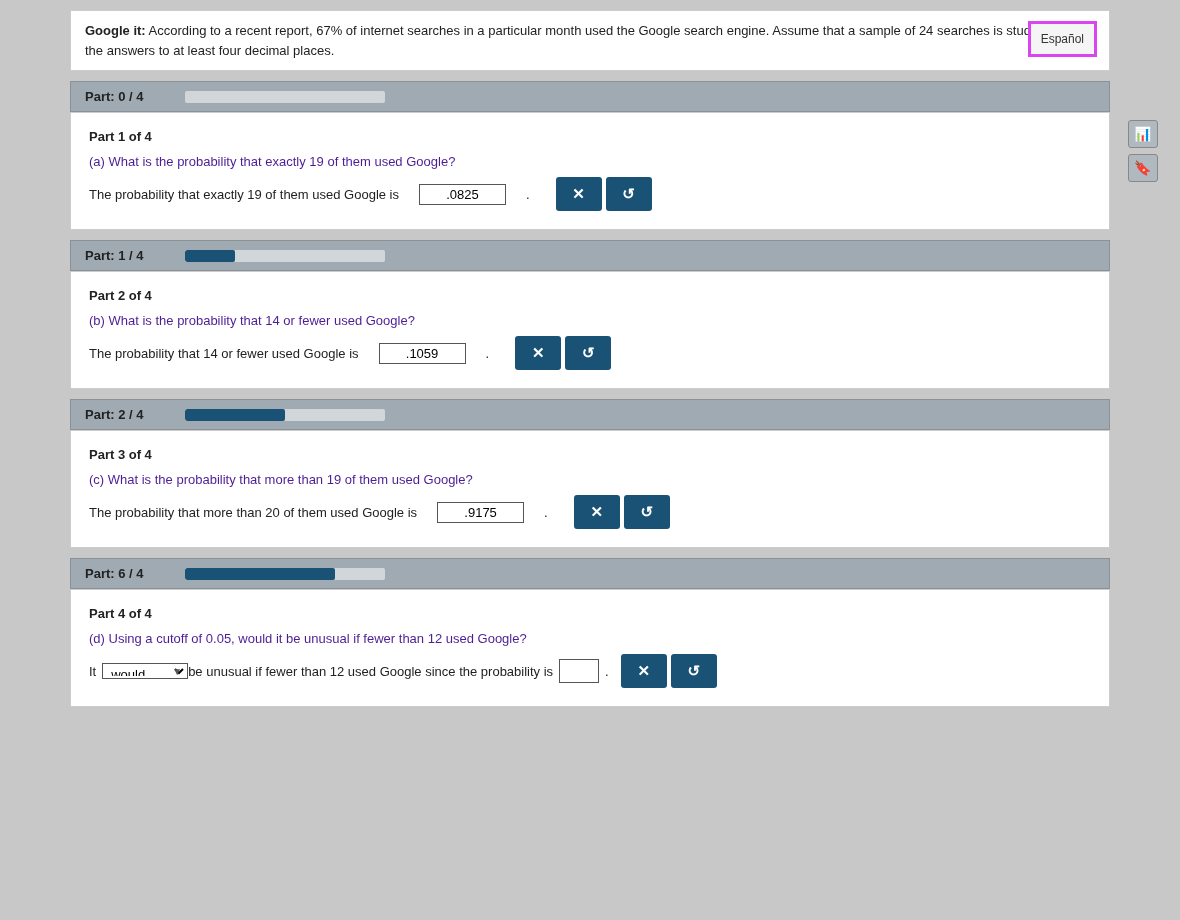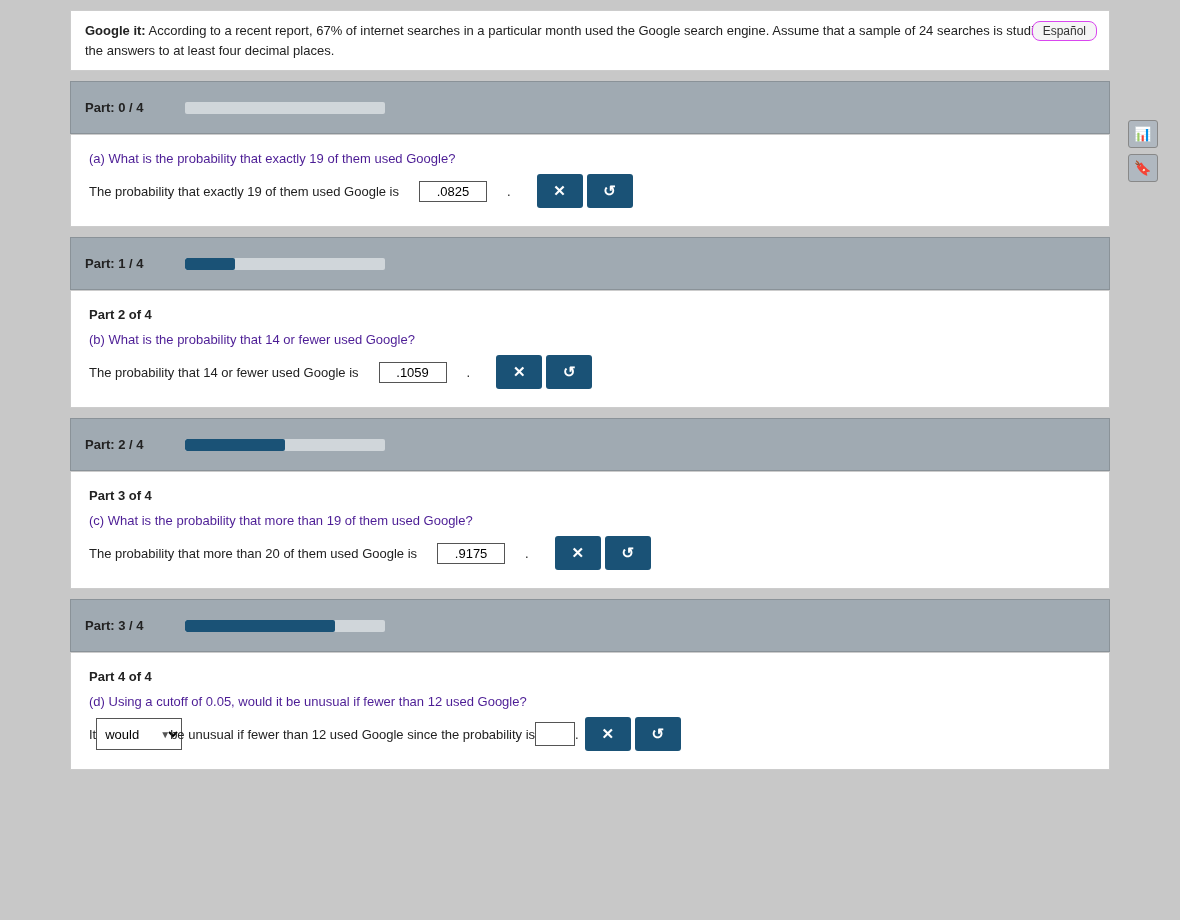--- a/index.html
+++ b/index.html
@@ -21,23 +21,23 @@
       border: 1px solid #ccc;
       padding: 10px 14px;
       font-size: 13px;
       line-height: 1.5;
       position: relative;
     }
     .header-bar .espanol-btn {
       position: absolute;
       right: 12px;
       top: 10px;
-      border: 1px solid #d946ef;
-      border-radius: 8px;
-      padding: 2px 10px;
+      border: 3px solid #d946ef;
+      border-radius: 0;
+      padding: 8px 10px;
       font-size: 12px;
       background: #f5f5f5;
       cursor: pointer;
       color: #333;
     }
     .sidebar-icons {
       position: absolute;
       right: -38px;
       top: 120px;
       display: flex;
@@ -54,21 +54,21 @@
       align-items: center;
       justify-content: center;
       cursor: pointer;
       font-size: 14px;
     }
 
     
     .part-header {
       background: #a0aab2;
       border: 1px solid #8a9298;
-      padding: 18px 14px;
+      padding: 7px 14px;
       display: flex;
       align-items: center;
       gap: 30px;
       margin-top: 10px;
     }
     .part-header-label {
       font-size: 13px;
       font-weight: bold;
       color: #222;
       white-space: nowrap;
@@ -112,21 +112,21 @@
       flex-wrap: wrap;
     }
     .answer-text {
       font-size: 13px;
       color: #222;
     }
     .answer-input {
       border: 1px solid #555;
       padding: 2px 5px;
       font-size: 13px;
-      width: 68px;
+      width: 87px;
       text-align: center;
       background: #fff;
     }
     .btn-group {
       display: flex;
       gap: 4px;
       margin-left: 6px;
     }
     .action-btn {
       width: 46px;
@@ -145,30 +145,31 @@
       background: #1a5276;
     }
     .btn-refresh {
       background: #1a5276;
     }
 
     
     .answer-row-part4 {
       display: flex;
       align-items: center;
+      gap: 6px;
       flex-wrap: wrap;
       margin-top: 4px;
     }
     .dropdown-select {
       border: 1px solid #555;
       padding: 2px 4px;
       font-size: 13px;
       background: #fff;
       cursor: pointer;
-      height: 32px;
+      height: 16px;
     }
     .small-input {
       border: 1px solid #555;
       width: 40px;
       height: 24px;
       font-size: 13px;
       text-align: center;
       background: #fff;
     }
     .period-dot {
@@ -194,20 +195,21 @@
     </div>
   </div>
 
   <div class="part-header">
     <span class="part-header-label">Part: 0 / 4</span>
     <div class="progress-bar-bg">
       <div class="progress-bar-fill" style="width: 0%;"></div>
     </div>
   </div>
   <div class="part-card">
+    <div class="part-card-title">Part 1 of 4</div>
     <div class="question-text">(a) What is the probability that exactly 19 of them used Google?</div>
     <div class="answer-row">
       <span class="answer-text">The probability that exactly 19 of them used Google is</span>
       <input class="answer-input" type="text" value=".0825" style="">
       <span class="answer-text">.</span>
       <div class="btn-group">
         <button class="action-btn btn-x">✕</button>
         <button class="action-btn btn-refresh">↺</button>
       </div>
     </div>
@@ -247,21 +249,21 @@
       <input class="answer-input" type="text" value=".9175" style="">
       <span class="answer-text">.</span>
       <div class="btn-group">
         <button class="action-btn btn-x">✕</button>
         <button class="action-btn btn-refresh">↺</button>
       </div>
     </div>
   </div>
 
   <div class="part-header">
-    <span class="part-header-label">Part: 3 / 4</span>
+    <span class="part-header-label">Part: 6 / 4</span>
     <div class="progress-bar-bg">
       <div class="progress-bar-fill" style="width: 75%;"></div>
     </div>
   </div>
   <div class="part-card">
     <div class="part-card-title">Part 4 of 4</div>
     <div class="question-text">(d) Using a cutoff of 0.05, would it be unusual if fewer than 12 used Google?</div>
     <div class="answer-row-part4">
       <span class="answer-text">It</span>
       <select class="dropdown-select">

